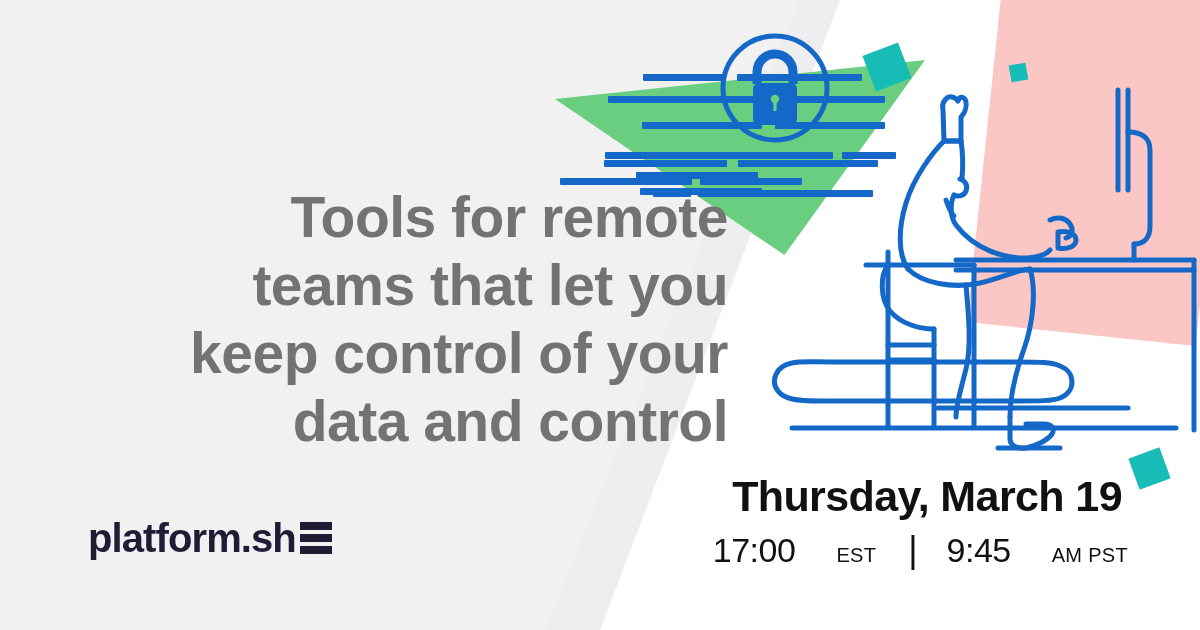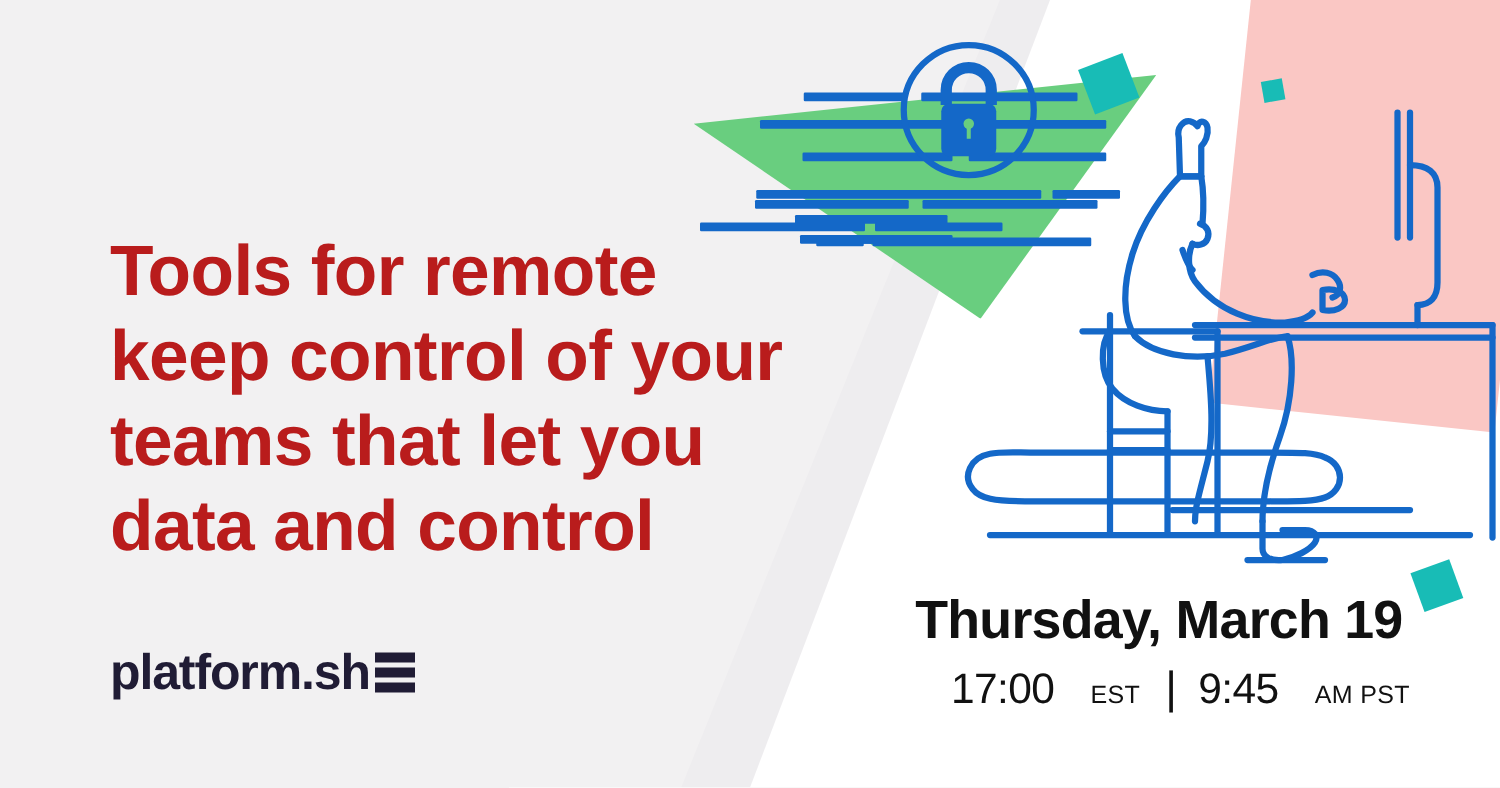--- a/index.html
+++ b/index.html
@@ -101,21 +101,22 @@
   .headline {
     position: absolute;
     left: 88px;
     top: 183px;
     width: 640px;
     margin: 0;
     font-size: 57px;
     line-height: 68px;
     font-weight: 700;
     letter-spacing: -0.5px;
-    color: #b91c1c;
+    color: #737373;
+    text-align: right;
   }
   .headline .hl-line { display: block; white-space: nowrap; }
 
   
   .logo {
     position: absolute;
     left: 88px;
     top: 518px;
     display: flex;
     align-items: center;
@@ -156,21 +157,21 @@
     font-weight: 700;
     letter-spacing: -0.6px;
     color: #111111;
     line-height: 1.12;
   }
   .time-line {
     margin-top: 5px;
     display: flex;
     align-items: baseline;
     justify-content: flex-end;
-    gap: 4px;
+    gap: 16px;
     color: #111111;
     white-space: nowrap;
   }
   .t-big {
     font-size: 34px;
     font-weight: 400;
     letter-spacing: -0.5px;
   }
   .t-small {
     font-size: 20px;
@@ -275,22 +276,22 @@
       <path d="M168 348 l190 0"></path>
     </svg>
   </div>
 
   <div class="teal-sq-a shape"></div>
   <div class="teal-sq-b shape"></div>
   <div class="teal-sq-c shape"></div>
 
   <h1 class="headline">
     <span class="hl-line">Tools for remote</span>
+    <span class="hl-line">teams that let you</span>
     <span class="hl-line">keep control of your</span>
-    <span class="hl-line">teams that let you</span>
     <span class="hl-line">data and control</span>
   </h1>
 
   <div class="logo">
     <span class="logo-word">platform.sh</span>
     <span class="logo-bars">
       <i></i>
         <i></i>
         <i></i>
     </span>

